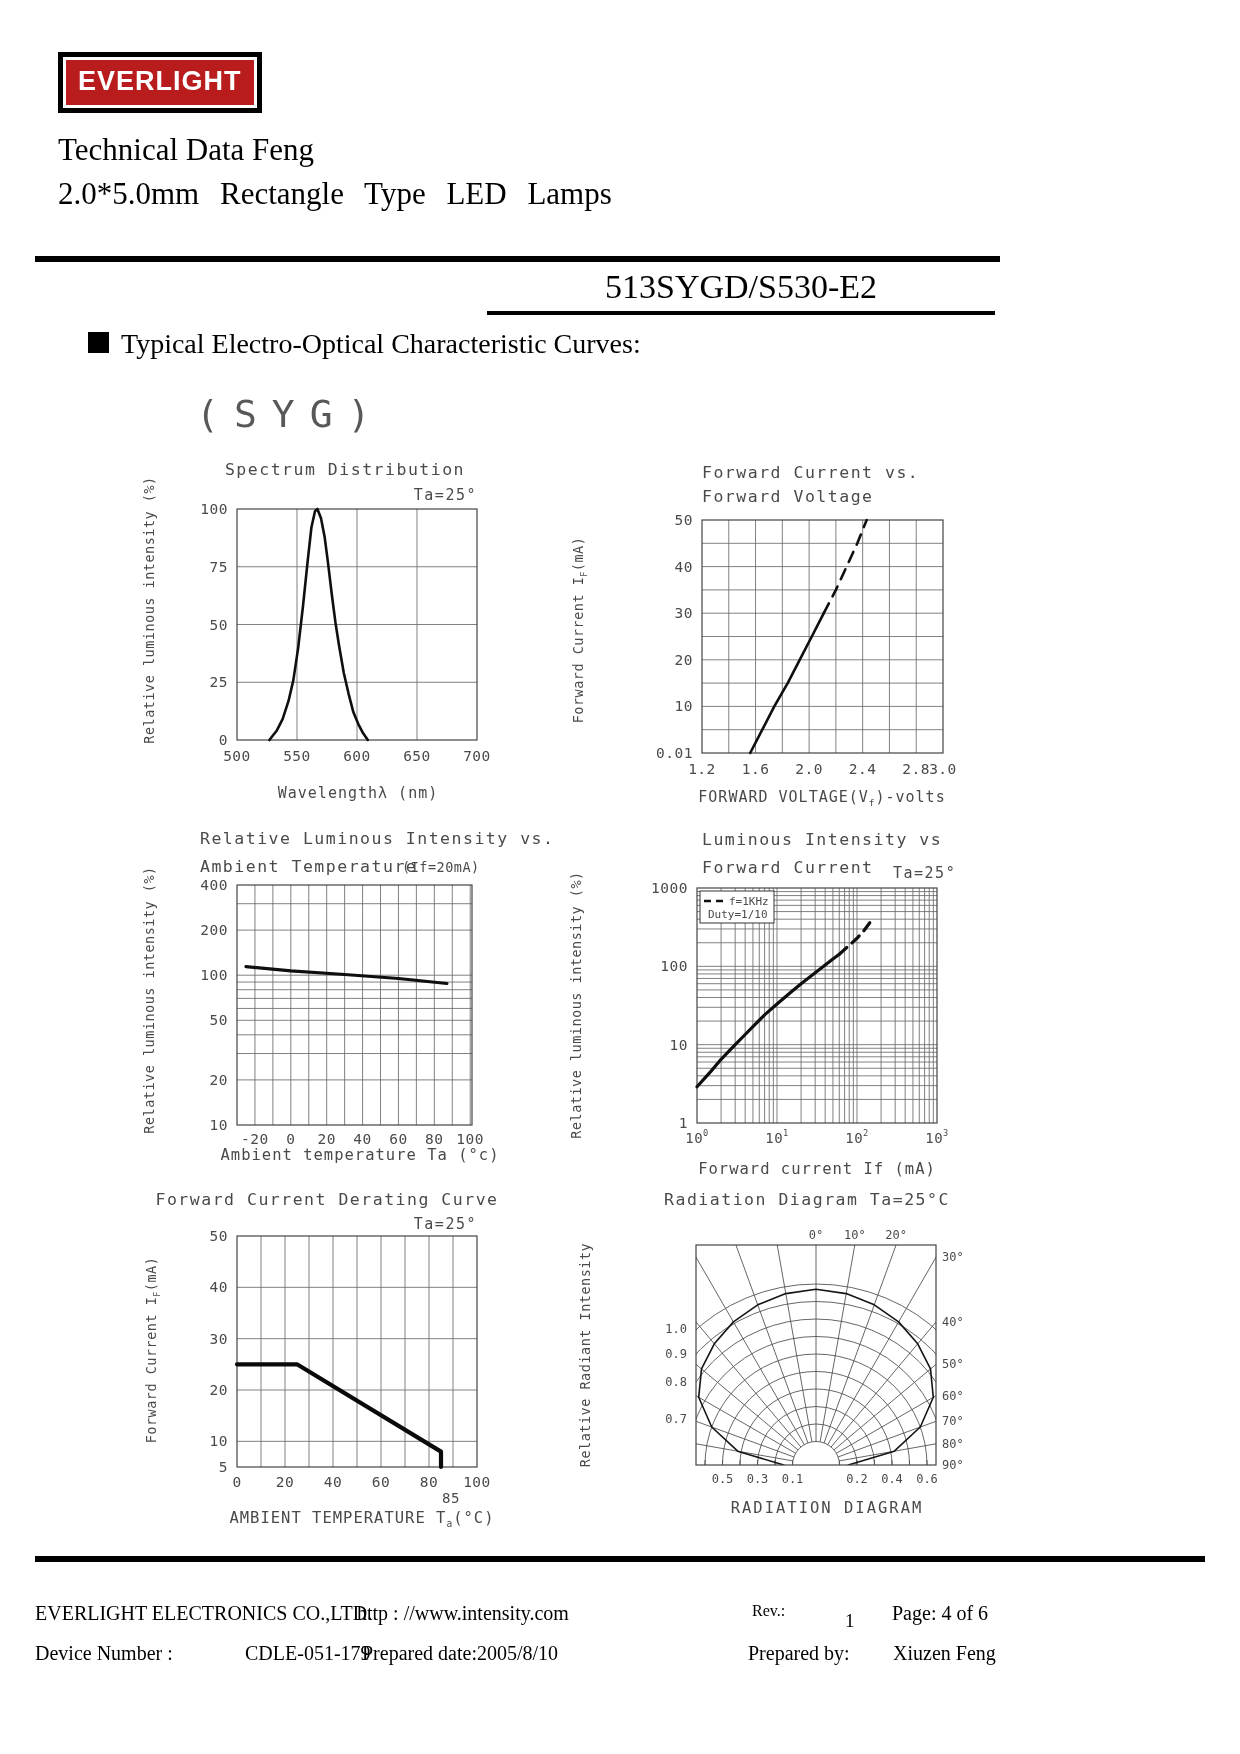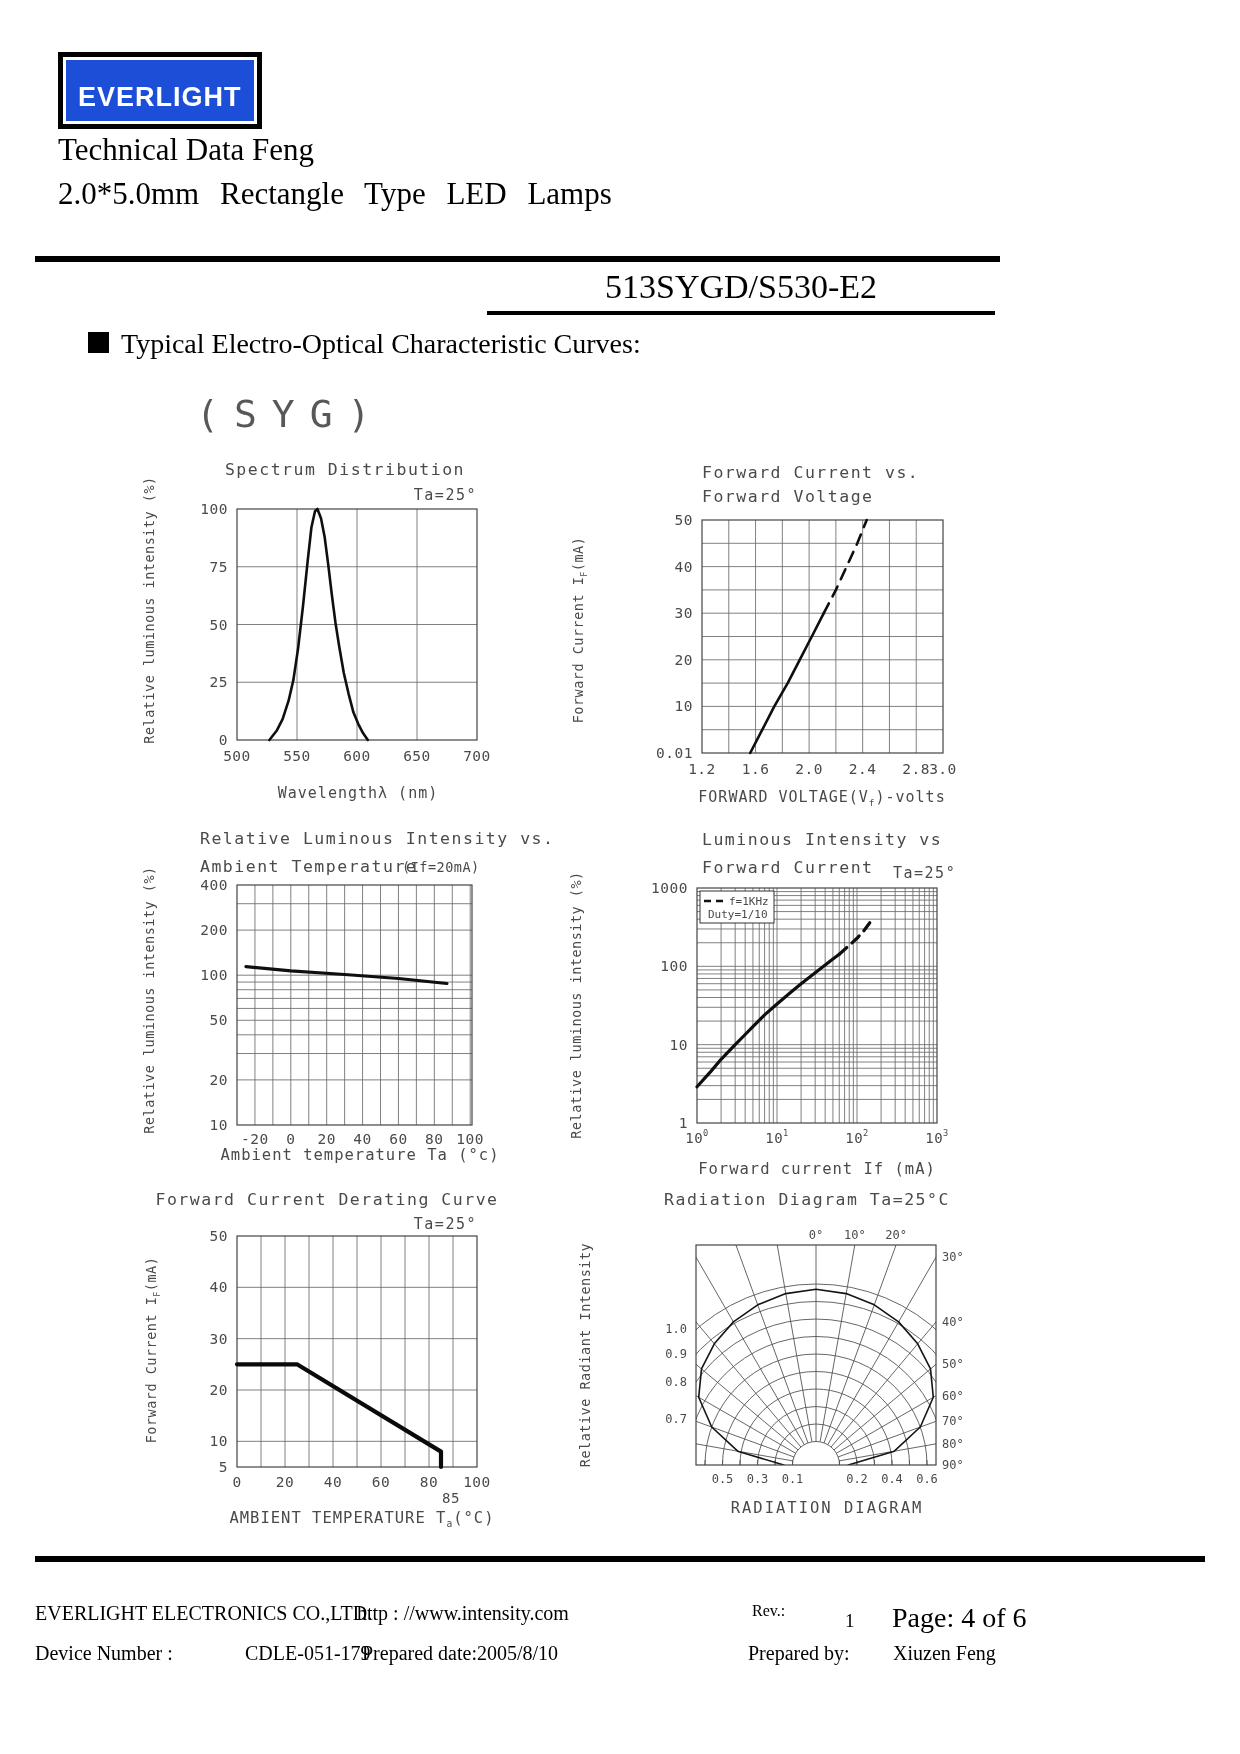--- a/index.html
+++ b/index.html
@@ -3,22 +3,22 @@
 <meta charset="utf-8">
 <style>
   html,body{margin:0;padding:0;background:#888;}
   .page{position:relative;width:1240px;height:1754px;background:#ffffff;overflow:hidden;
         font-family:"Liberation Serif",serif;color:#000;}
   .abs{position:absolute;white-space:nowrap;}
   .serif{font-family:"Liberation Serif",serif;}
   .mono{font-family:"DejaVu Sans Mono",monospace;}
   .hrule{background:#000;}
   .logo{position:absolute;border:5px solid #000;background:#fff;padding:3px;}
-  .logo-inner{background:#1d4ed8;color:#fff;font-family:"Liberation Sans",sans-serif;
-              font-weight:bold;font-size:27px;letter-spacing:1px;padding:22px 12px 8px 12px;}
+  .logo-inner{background:#b91c1c;color:#fff;font-family:"Liberation Sans",sans-serif;
+              font-weight:bold;font-size:27px;letter-spacing:1px;padding:6px 12px 8px 12px;}
   .bullet{display:inline-block;width:21px;height:21px;background:#000;}
   svg.chart{position:absolute;overflow:visible;}
 </style>
 </head>
 <body>
 
 <div class="page">
 
   <div class="logo" style="left:58px;top:52px">
     <div class="logo-inner">EVERLIGHT</div>
@@ -325,21 +325,21 @@
       <text x="262" y="338" fill="#4a4a4a" font-size="15.5" font-family="&quot;DejaVu Sans Mono&quot;,monospace" text-anchor="middle" letter-spacing="2">RADIATION DIAGRAM</text>
       <text x="25" y="180" fill="#4a4a4a" font-size="13.5" font-family="&quot;DejaVu Sans Mono&quot;,monospace" text-anchor="middle" letter-spacing="0.5" transform="rotate(-90 25 180)">Relative Radiant Intensity</text>
     </svg>
 
   <div class="abs hrule" style="left:35px;top:1556px;width:1170px;height:6px"></div>
 
   <div class="abs serif" style="left:35px;top:1602px;font-size:20px">EVERLIGHT ELECTRONICS CO.,LTD.</div>
   <div class="abs serif" style="left:357px;top:1602px;font-size:20px">http : //www.intensity.com</div>
   <div class="abs serif" style="left:752px;top:1602px;font-size:16px">Rev.:</div>
   <div class="abs serif" style="left:845px;top:1610px;font-size:19px">1</div>
-  <div class="abs serif" style="left:892px;top:1602px;font-size:28px">Page: 4 of  6</div>
+  <div class="abs serif" style="left:892px;top:1602px;font-size:20px">Page: 4 of  6</div>
 
   <div class="abs serif" style="left:35px;top:1642px;font-size:20px">Device  Number :</div>
   <div class="abs serif" style="left:245px;top:1642px;font-size:20px">CDLE-051-179</div>
   <div class="abs serif" style="left:362px;top:1642px;font-size:20px">Prepared date:</div>
   <div class="abs serif" style="left:477px;top:1642px;font-size:20px">2005/8/10</div>
   <div class="abs serif" style="left:748px;top:1642px;font-size:20px">Prepared by:</div>
   <div class="abs serif" style="left:893px;top:1642px;font-size:20px">Xiuzen Feng</div>
 
 </div>
 

